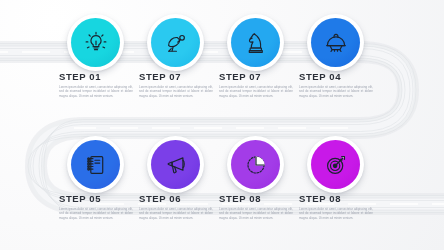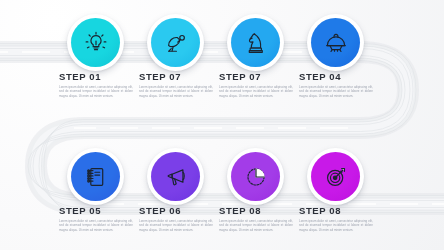--- a/index.html
+++ b/index.html
@@ -11,21 +11,21 @@
   #stage{
     position:relative;width:444px;height:250px;overflow:hidden;
     background:
       radial-gradient(circle at 12% 8%, #ffffff 0%, #fafafb 45%, #f2f3f5 100%);
   }
   
   #road{position:absolute;left:0;top:0;width:444px;height:250px;}
   
   .row{position:absolute;left:0;width:444px;display:flex;}
   #row-top{top:14px;}
-  #row-bottom{top:148px;}
+  #row-bottom{top:136px;}
   .cell{
     width:80px;margin-left:0;position:relative;
     display:flex;flex-direction:column;align-items:flex-start;
   }
   #row-top .cell:nth-child(1),#row-bottom .cell:nth-child(1){margin-left:59px;}
   #row-top .cell:nth-child(n+2),#row-bottom .cell:nth-child(n+2){margin-left:0px;}
   .disc-wrap{
     width:57px;height:57px;position:relative;margin-left:8px;
     border-radius:50%;
     background:#ffffff;

